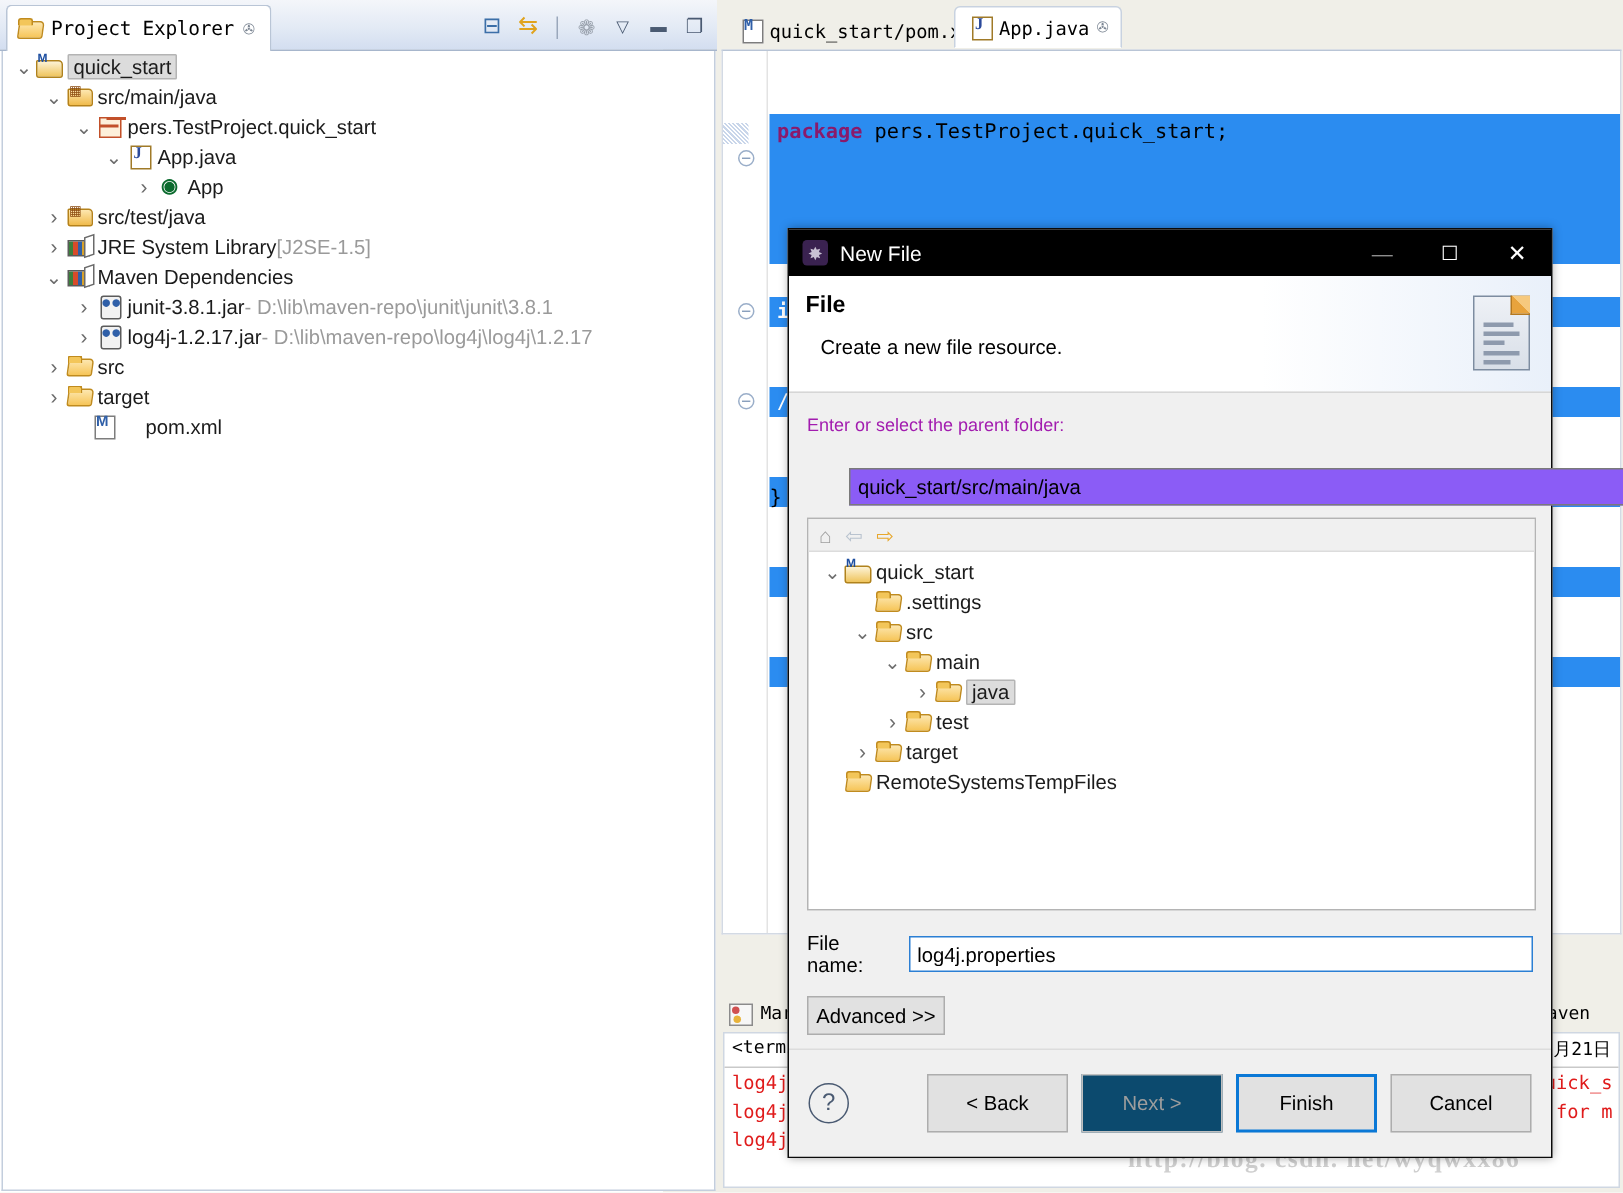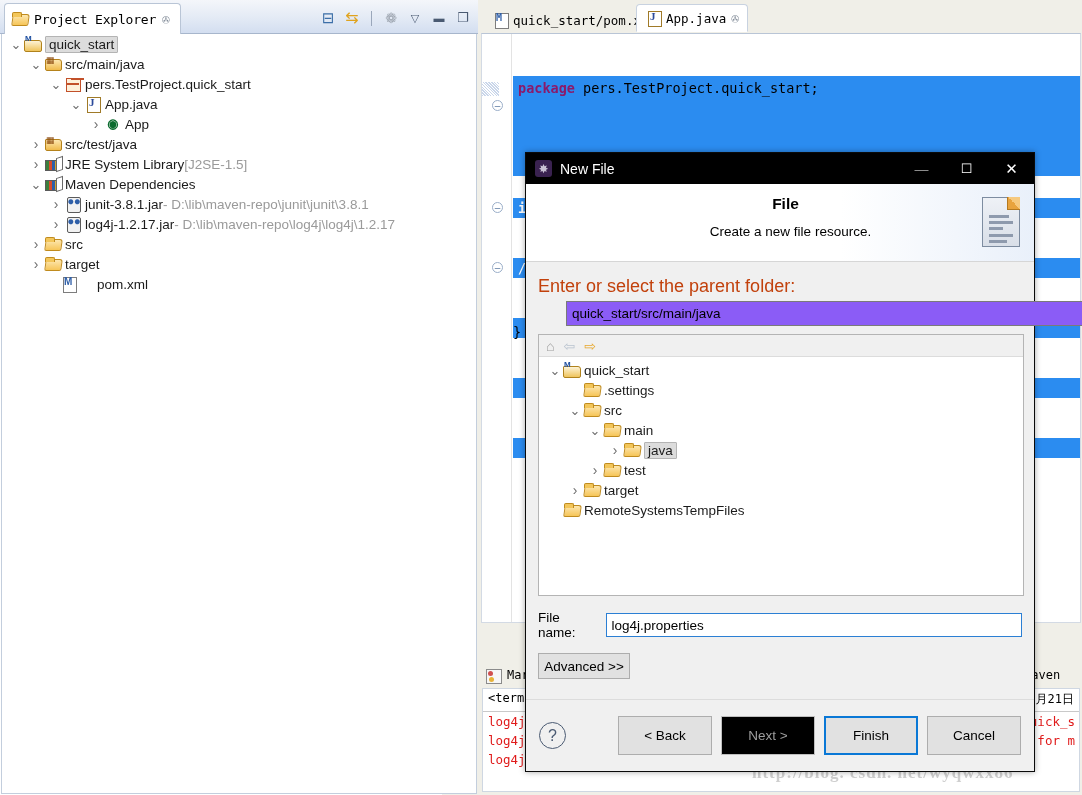--- a/index.html
+++ b/index.html
@@ -249,39 +249,39 @@
     color: #ffffff; font-size: 14px;
   }
   .dlg-gear {
     width: 17px; height: 17px; border-radius: 3px;
     background: #3a2250; display: flex; align-items: center; justify-content: center;
     color: #c9c2d4; font-size: 12px; line-height: 1;
   }
   .dlg-header {
     position: relative; height: 78px;
     background: linear-gradient(to right, #ffffff 0%, #ffffff 62%, #e9f0fa 100%);
-    border-bottom: 1px solid #d6d6d6; padding: 11px 0 0 11px; text-align: center;
+    border-bottom: 1px solid #d6d6d6; padding: 11px 0 0 11px;
   }
   .dlg-h1 { font-size: 15.5px; font-weight: bold; color: #000; }
   .dlg-h2 { font-size: 13.5px; color: #000; margin-top: 11px; margin-left: 10px; }
   .hdr-doc {
     position: absolute; right: 14px; top: 13px; width: 38px; height: 50px;
     background: linear-gradient(to bottom,#eef1f6,#d9dfe8);
     border: 1px solid #7d8ca0;
   }
   .hdr-doc .fold2 {
     position: absolute; right: -1px; top: -1px; width: 13px; height: 13px;
     background: linear-gradient(45deg,#e8a33d 50%, #f6c97e 50%);
     border-left: 1px solid #b5791f; border-bottom: 1px solid #b5791f;
   }
   .hdr-doc .ln {
     position: absolute; left: 6px; height: 2.5px; background: #8e9aad;
   }
   .dlg-body { padding: 14px 12px 0 12px; position: relative; height: 465px; }
-  .dlg-label { font-size: 18px; color: #c2410c; margin-bottom: 4px; }
+  .dlg-label { font-size: 12px; color: #a21caf; margin-bottom: 22px; }
   .dlg-input {
     width: 544px; height: 25px; background: #8b5cf6; border: 1px solid #7a7a7a;
     font-family: "Liberation Sans", sans-serif; font-size: 13.5px; color: #000;
     padding: 0 5px; line-height: 23px; margin-left: 28px;
   }
   .tree-panel {
     margin-top: 8px; width: 486px; height: 262px; background: #ffffff;
     border: 1px solid #b4b4b4; overflow: hidden;
   }
   .tree-toolbar {
@@ -310,21 +310,21 @@
     width: 27px; height: 27px; border-radius: 50%; border: 1.6px solid #4a5a72;
     color: #4a5a72; font-size: 16px; display: flex; align-items: center; justify-content: center;
     font-family: "Liberation Sans", sans-serif;
   }
   .btn-group { margin-left: auto; display: flex; gap: 9px; }
   .wbtn {
     width: 94px; height: 39px; font-size: 13.5px; color: #000;
     background: #e1e1e1; border: 1px solid #adadad;
     display: flex; align-items: center; justify-content: center;
   }
-  .wbtn.disabled { color: #9d9d9d; background: #000000; border-color: #bfbfbf; text-align: center; }
+  .wbtn.disabled { color: #9d9d9d; background: #0c4a6e; border-color: #bfbfbf; text-align: center; }
   .wbtn.default { background: #e1e1e1; border: 2px solid #0a78d6; }
 </style>
 </head>
 <body>
 
 <div id="root">
 
   <div id="editor">
     <div class="ed-tabstrip">
       <div class="ed-tab inactive">

